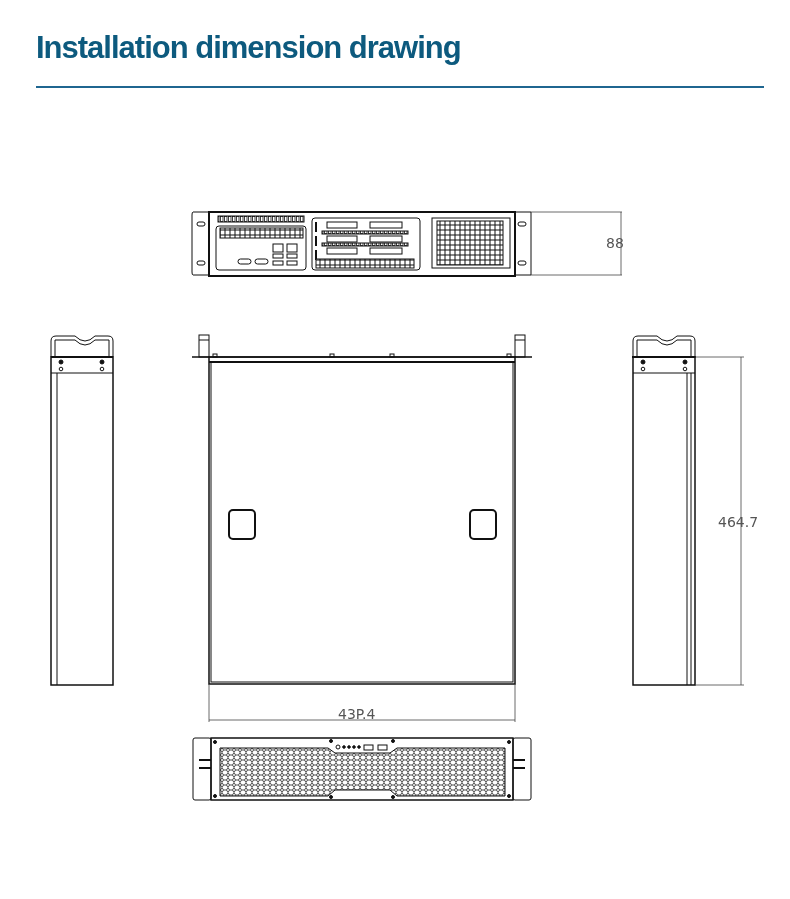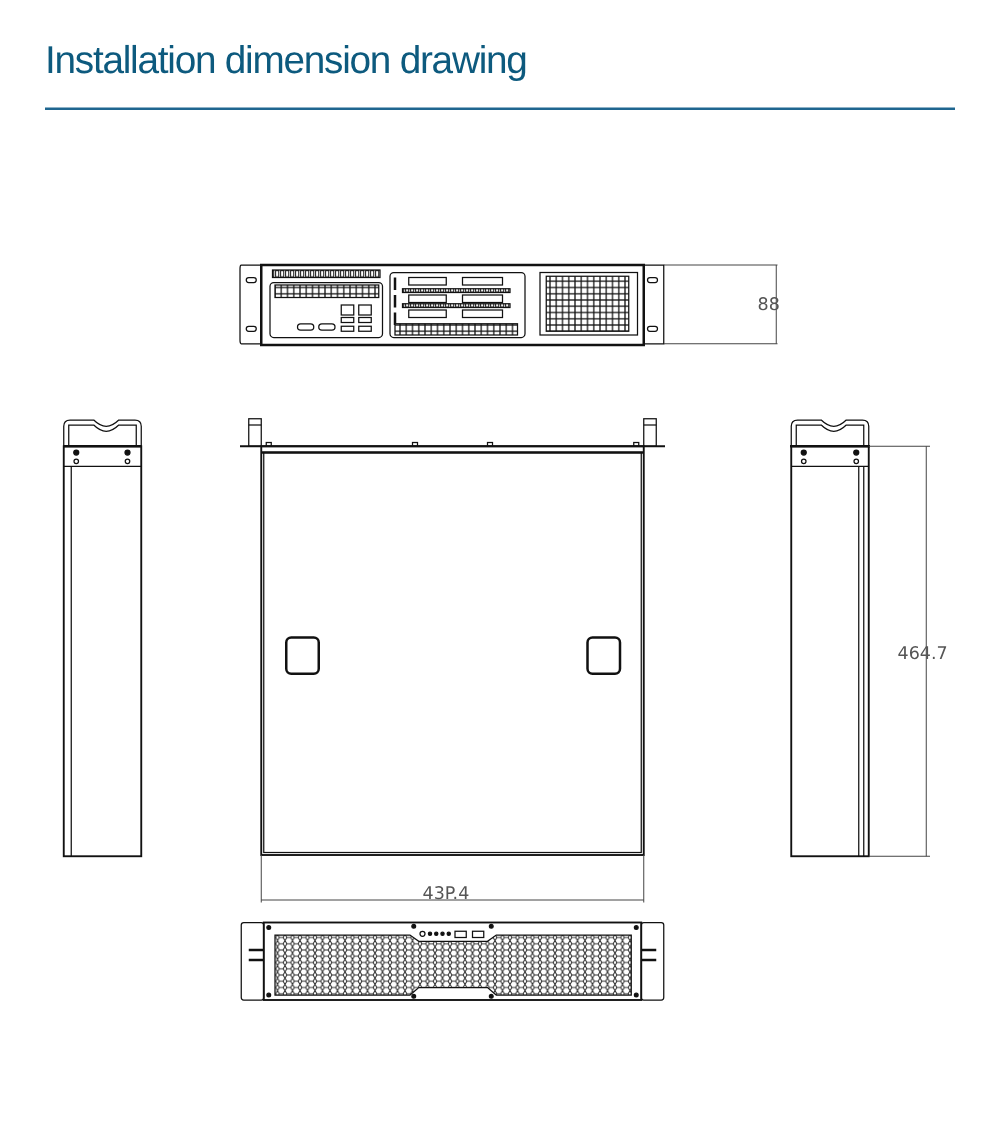--- a/index.html
+++ b/index.html
@@ -1,17 +1,17 @@
 <!DOCTYPE html>
 <html><head>
 <meta charset="utf-8">
 <style>
   html,body{margin:0;padding:0;background:#ffffff;}
   body{width:790px;height:899px;position:relative;overflow:hidden;font-family:"Liberation Sans",sans-serif;}
-  .title{position:absolute;left:36px;top:30px;font-size:31px;font-weight:400;color:#0d5a7e;letter-spacing:-1px;margin:0;font-family:"Liberation Sans",sans-serif;}
+  .title{position:absolute;left:36px;top:30px;font-size:31px;font-weight:700;color:#0d5a7e;letter-spacing:-1px;margin:0;font-family:"Liberation Sans",sans-serif;}
   .rule{position:absolute;left:36px;top:86px;width:728px;height:2px;background:#1f6690;}
   svg{position:absolute;left:0;top:0;}
   .dim{font-family:"DejaVu Sans",sans-serif;font-size:14px;fill:#555;}
 </style>
 </head>
 <body>
 
 <h1 class="title">Installation dimension drawing</h1>
 <div class="rule"></div>
 

